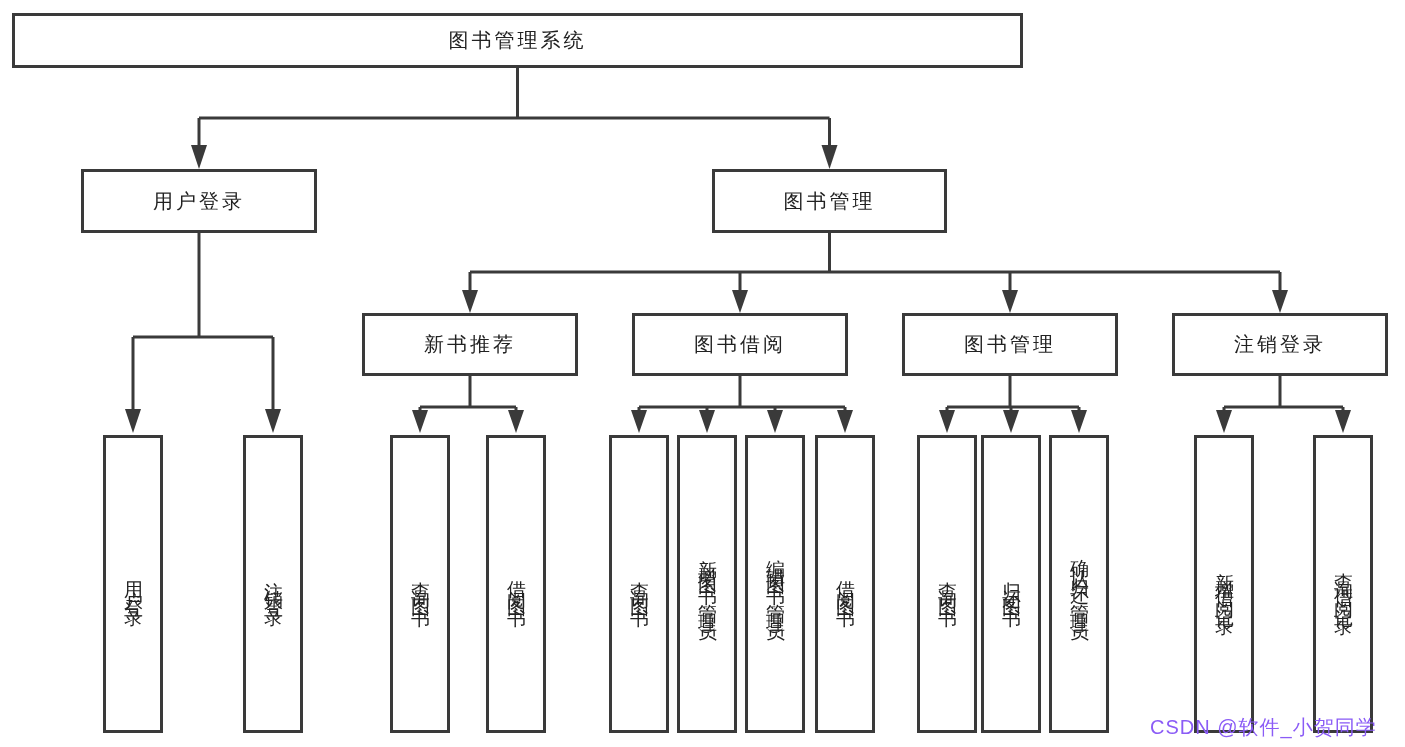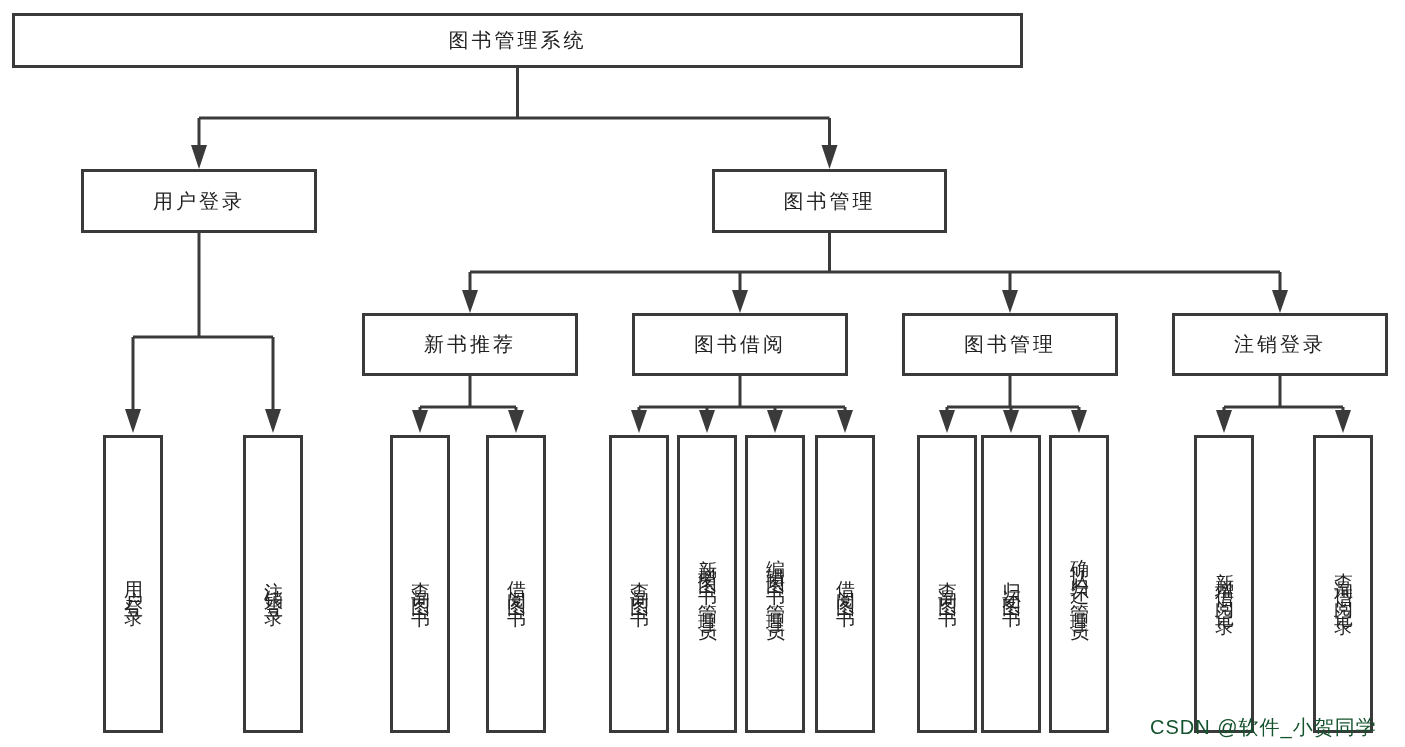--- a/index.html
+++ b/index.html
@@ -44,21 +44,21 @@
     letter-spacing: 9px;
     line-height: 1.2;
     white-space: nowrap;
   }
   .watermark {
     position: absolute;
     left: 1150px;
     top: 714px;
     font-size: 20px;
     letter-spacing: 1px;
-    color: #14532d;
+    color: #8b5cf6;
     z-index: 3;
     white-space: nowrap;
   }
 </style>
 </head>
 <body>
 
 <div class="canvas">
 
   <svg class="connectors" viewBox="0 0 1405 747" xmlns="http://www.w3.org/2000/svg">

